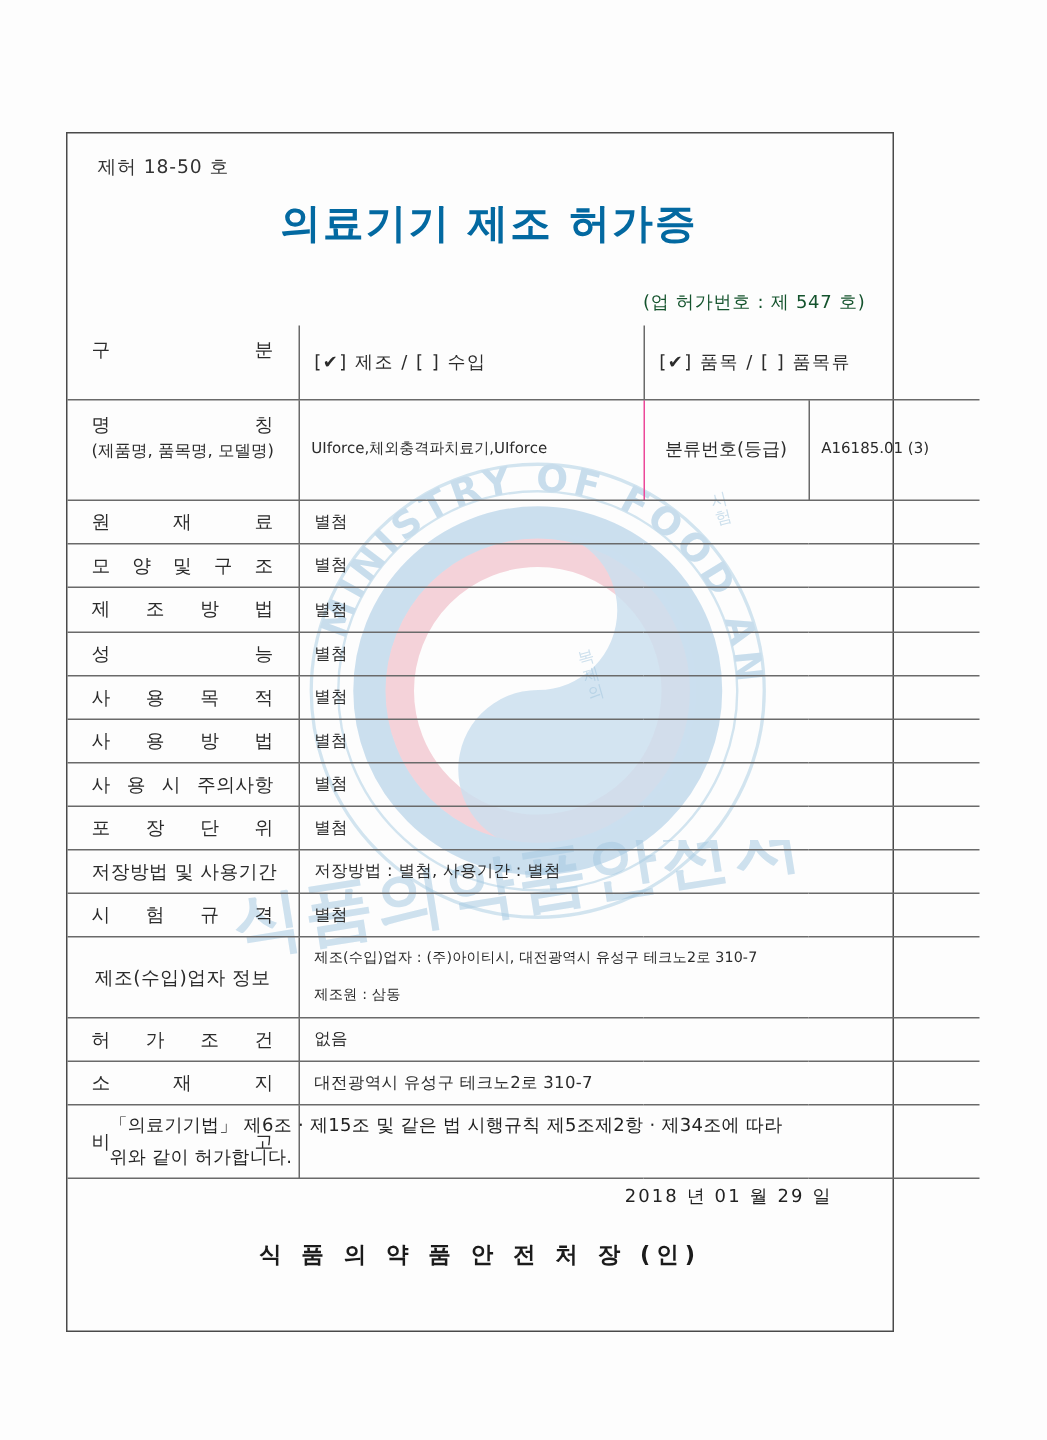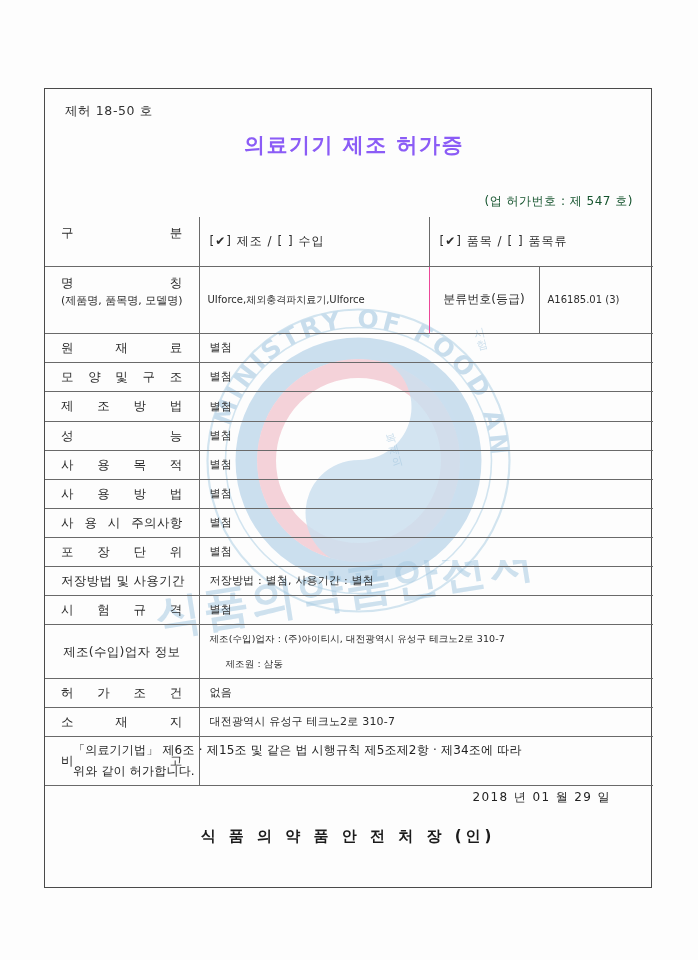--- a/index.html
+++ b/index.html
@@ -60,21 +60,21 @@
     font-family: "DejaVu Sans", "Liberation Sans", sans-serif;
   }
   .wm-vert.v1 { left: 470px; top: 320px; transform: rotate(-14deg); }
   .wm-vert.v2 { left: 383px; top: 425px; transform: rotate(-16deg); }
 
   
   .doc-frame {
     position: absolute;
     left: 44px;
     top: 88px;
-    width: 608px;
+    width: 552px;
     height: 800px;
     border: 1.4px solid #4a4a4a;
     box-sizing: border-box;
     z-index: 2;
   }
 
   .cert-no {
     position: absolute;
     left: 20px;
     top: 14px;
@@ -82,24 +82,24 @@
     letter-spacing: 0.6px;
     color: #333;
   }
 
   .doc-title {
     position: absolute;
     left: 12px;
     right: 0;
     top: 42px;
     text-align: center;
-    font-size: 21px;
+    font-size: 27px;
     font-weight: 700;
     letter-spacing: 1.5px;
-    color: #8b5cf6;
+    color: #0369a1;
   }
 
   .biz-no {
     position: absolute;
     right: 18px;
     top: 104px;
     font-size: 12px;
     letter-spacing: 0.5px;
     color: #14532d;
   }
@@ -168,21 +168,21 @@
     margin-top: 1px;
   }
 
   .chk {
     font-size: 12px;
     letter-spacing: 1px;
     white-space: nowrap;
   }
 
   .maker-line { margin: 7px 0 11px 0; font-size: 9.5px; letter-spacing: 0.1px; }
-  .maker-line:last-child { margin-bottom: 7px; margin-left: 16px; }
+  .maker-line:last-child { margin-bottom: 7px; }
 
   
   .legal {
     position: absolute;
     left: 28px;
     right: 24px;
     top: 651px;
     font-size: 12px;
     line-height: 1.75;
     letter-spacing: 0.2px;

